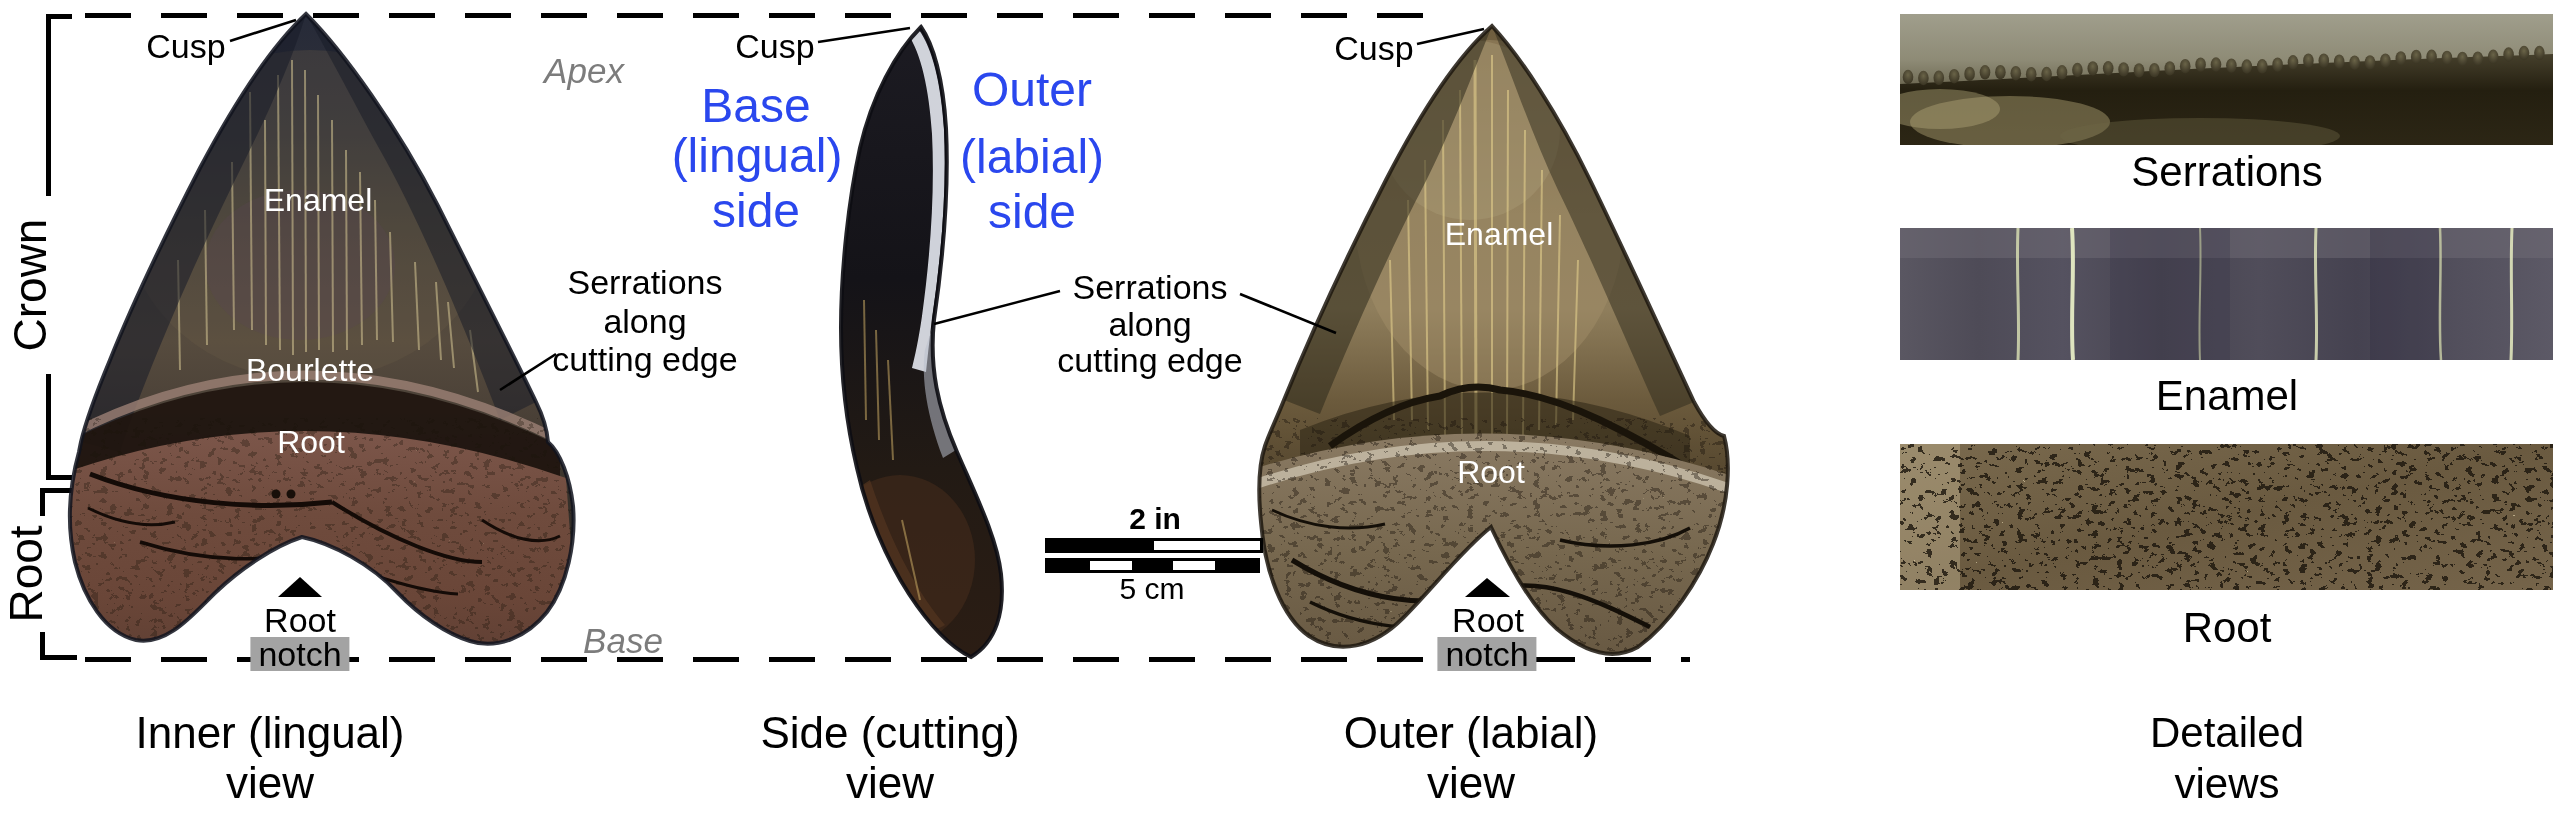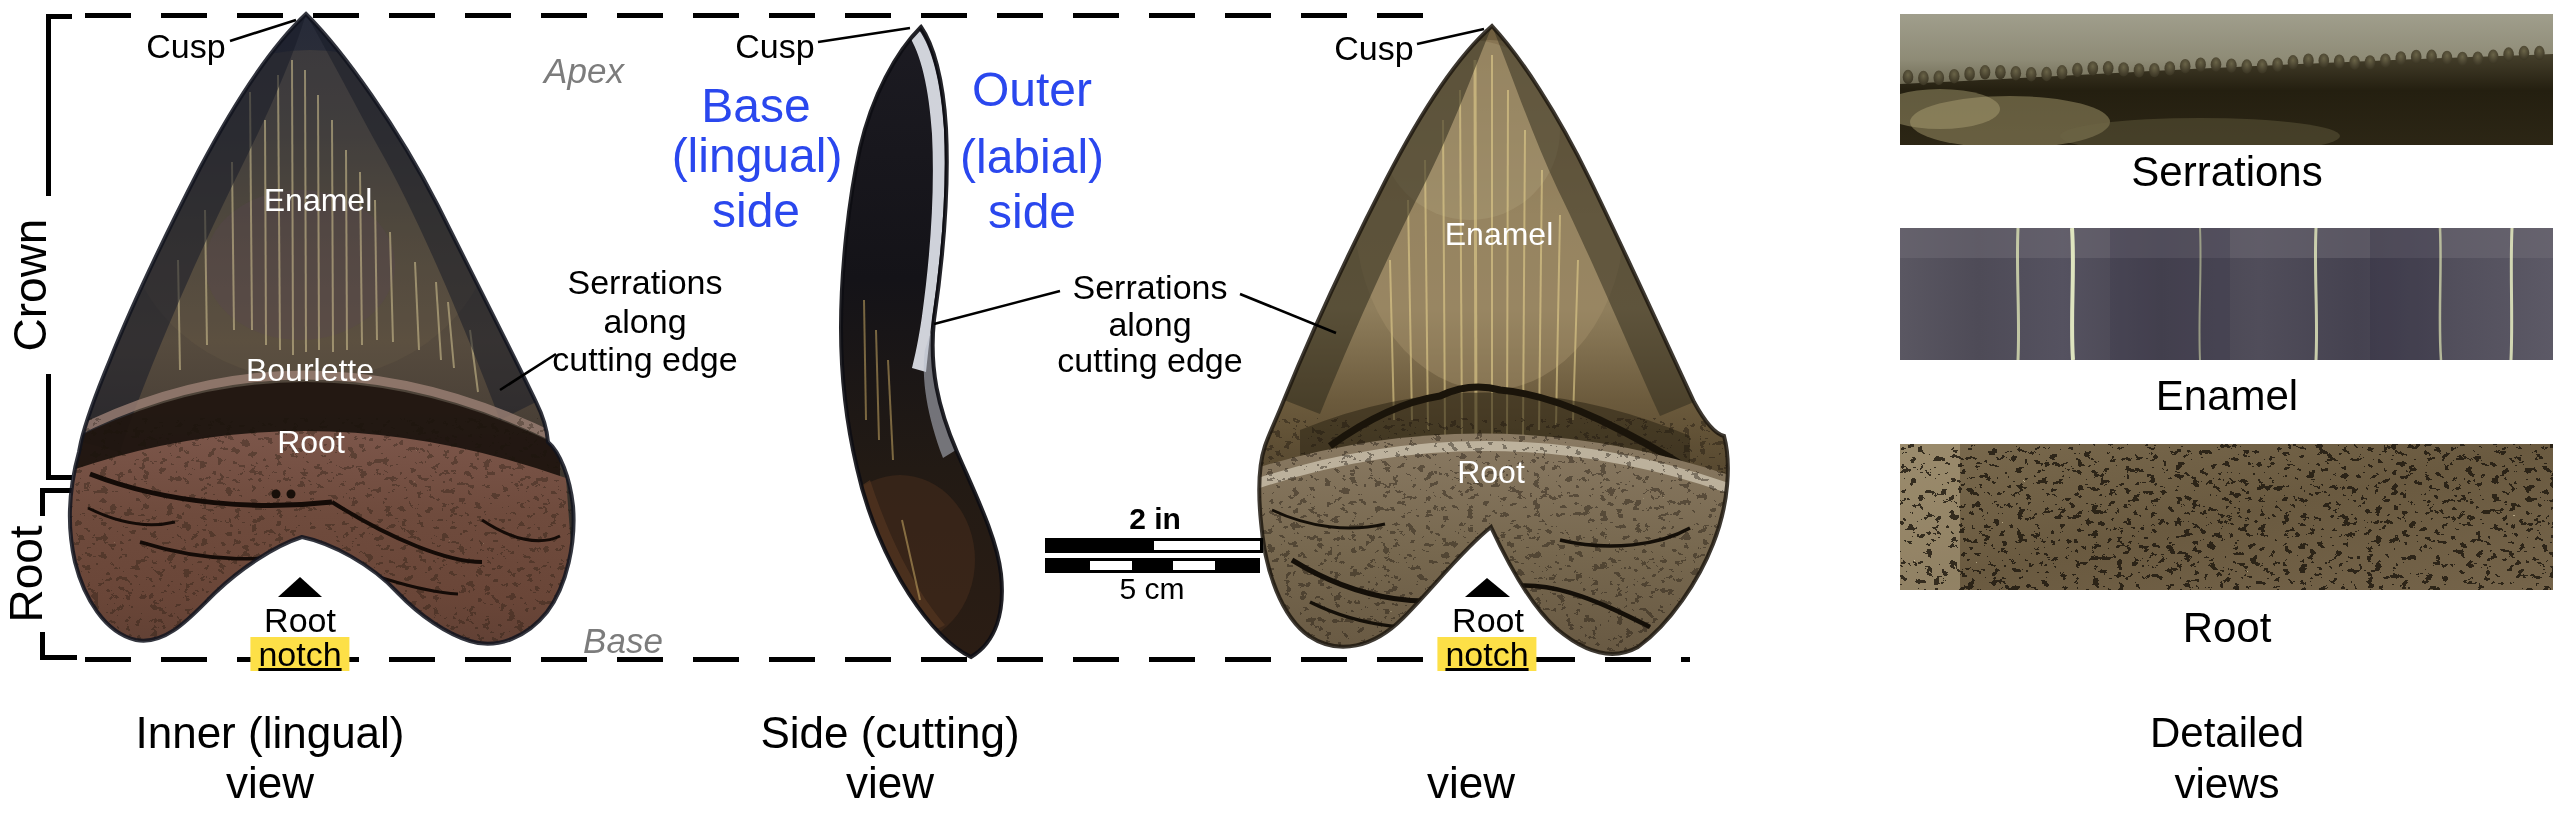--- a/index.html
+++ b/index.html
@@ -9,21 +9,21 @@
        font-family:"Liberation Sans",sans-serif;color:#000;line-height:1;}
   .f34{font-size:34px;}
   .f30{font-size:30px;}
   .f42{font-size:42px;}
   .f44{font-size:44px;}
   .f46{font-size:46px;}
   .white32{font-size:32px;color:#ffffff;}
   .blue48{font-size:48px;color:#2a47ee;}
   .grayit{font-size:35px;color:#7c7c7c;font-style:italic;}
   .rot{transform:translate(-50%,-50%) rotate(-90deg);}
-  .whitebg{background:#fde047;padding:0 8px;text-decoration:underline;}
+  .whitebg{background:#a3a3a3;padding:0 8px;}
   .dash{position:absolute;height:5px;
         background:repeating-linear-gradient(90deg,#000 0,#000 46px,transparent 46px,transparent 76px);}
   .bar{position:absolute;background:#000;}
   .scalebar{position:absolute;height:15px;border:3px solid #000;box-sizing:border-box;}
   .sb-in{background:linear-gradient(90deg,#000 0 50%,#fff 50% 100%);}
   .sb-cm{background:linear-gradient(90deg,#000 0 20%,#fff 20% 40%,#000 40% 60%,#fff 60% 80%,#000 80% 100%);}
   svg{position:absolute;left:0;top:0;}
   .photo{position:absolute;left:1900px;width:653px;}
 </style>
 </head>
@@ -281,20 +281,21 @@
   <div class="lbl f34" style="left:1374px;top:48px;">Cusp</div>
   <div class="lbl white32" style="left:1499px;top:234px;">Enamel</div>
   <div class="lbl white32" style="left:1491px;top:472px;">Root</div>
   <div class="lbl f34" style="left:1488px;top:620px;">Root</div>
   <div class="lbl f34 whitebg" style="left:1487px;top:654px;">notch</div>
 
   <div class="lbl f44" style="left:270px;top:733px;">Inner (lingual)</div>
   <div class="lbl f44" style="left:270px;top:783px;">view</div>
   <div class="lbl f44" style="left:890px;top:733px;">Side (cutting)</div>
   <div class="lbl f44" style="left:890px;top:783px;">view</div>
+  <div class="lbl f44" style="left:1471px;top:733px;">Outer (labial)</div>
   <div class="lbl f44" style="left:1471px;top:783px;">view</div>
 
   <svg class="photo" style="top:14px;" width="653" height="131" viewBox="0 0 653 131">
     <defs>
       <linearGradient id="gSerrTop" x1="0" y1="0" x2="0" y2="1">
         <stop offset="0" stop-color="#a09e8c"></stop>
           <stop offset="0.35" stop-color="#8e8b76"></stop>
         <stop offset="0.48" stop-color="#7a7660"></stop>
           <stop offset="0.6" stop-color="#5e5843"></stop>
         <stop offset="1" stop-color="#4a4433"></stop>

